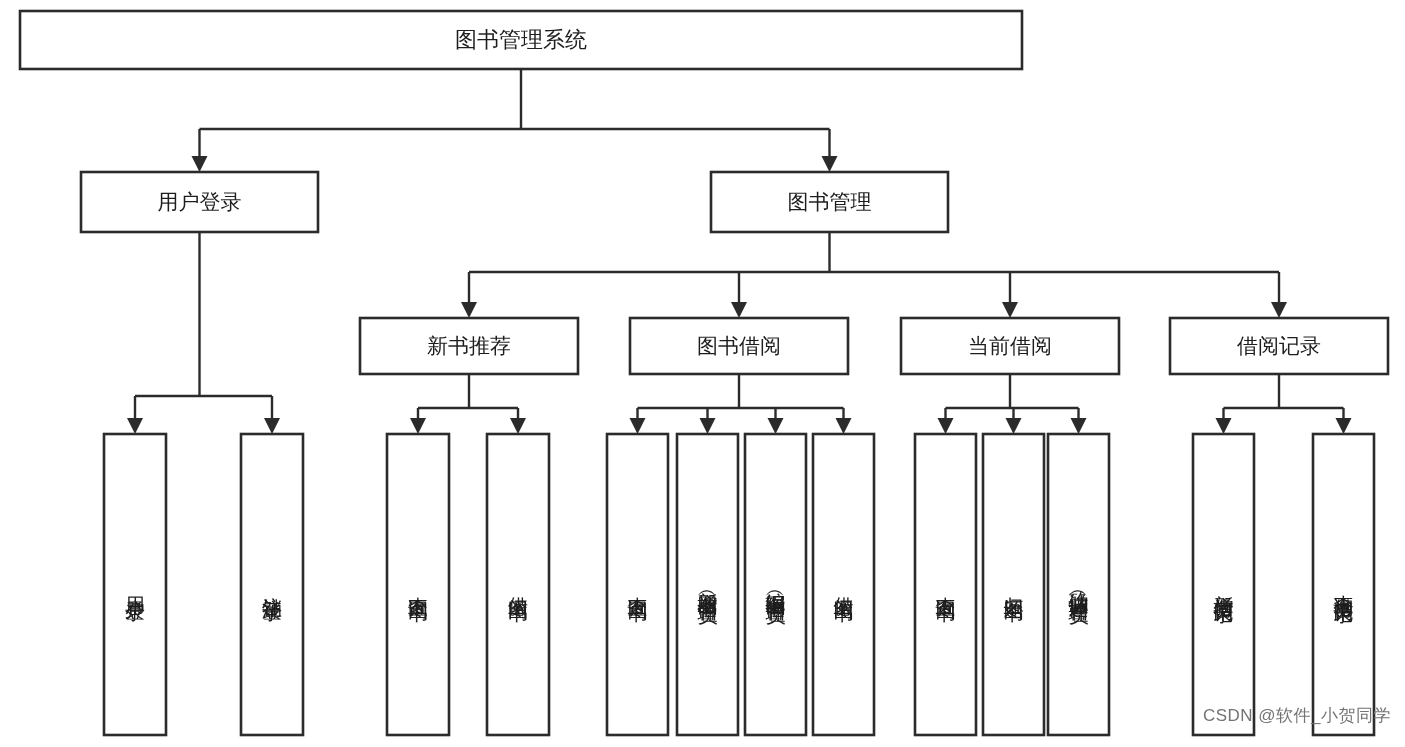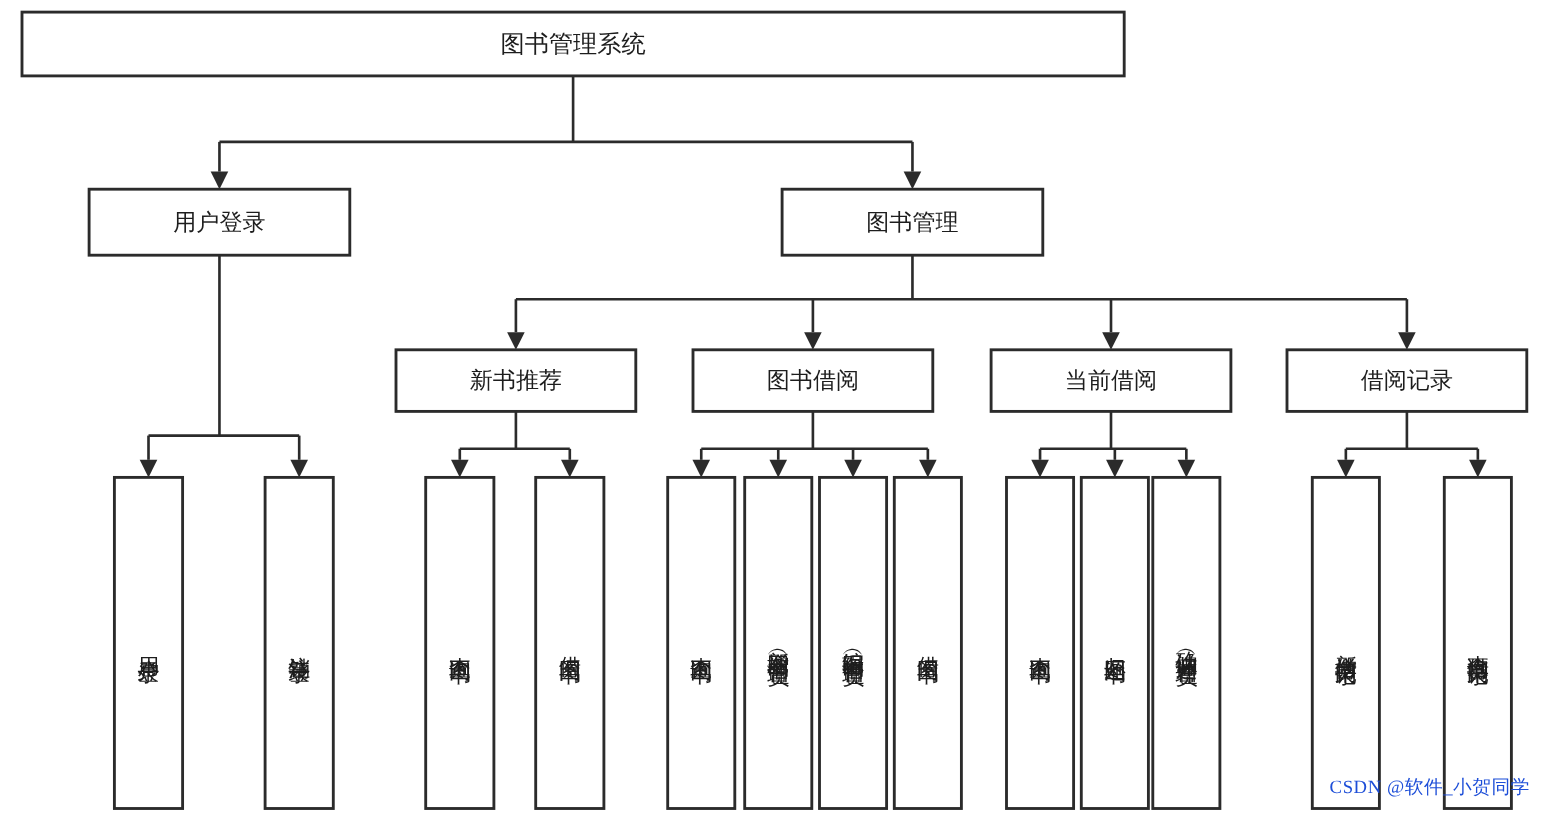--- a/index.html
+++ b/index.html
@@ -63,23 +63,23 @@
     white-space: nowrap;
     pointer-events: none;
     display: flex;
     align-items: center;
     justify-content: center;
   }
   #watermark {
     position: absolute;
     right: 14px;
     bottom: 6px;
-    font-family: Liberation Serif, serif;
+    font-family: Liberation Sans, sans-serif;
     font-size: 17px;
-    color: #1d4ed8;
+    color: #737373;
     white-space: nowrap;
     letter-spacing: 0.5px;
   }
 </style>
 </head>
 <body>
 
 <div id="diagram-root">
 
   <svg id="flowchart" viewBox="0 0 1405 747">

